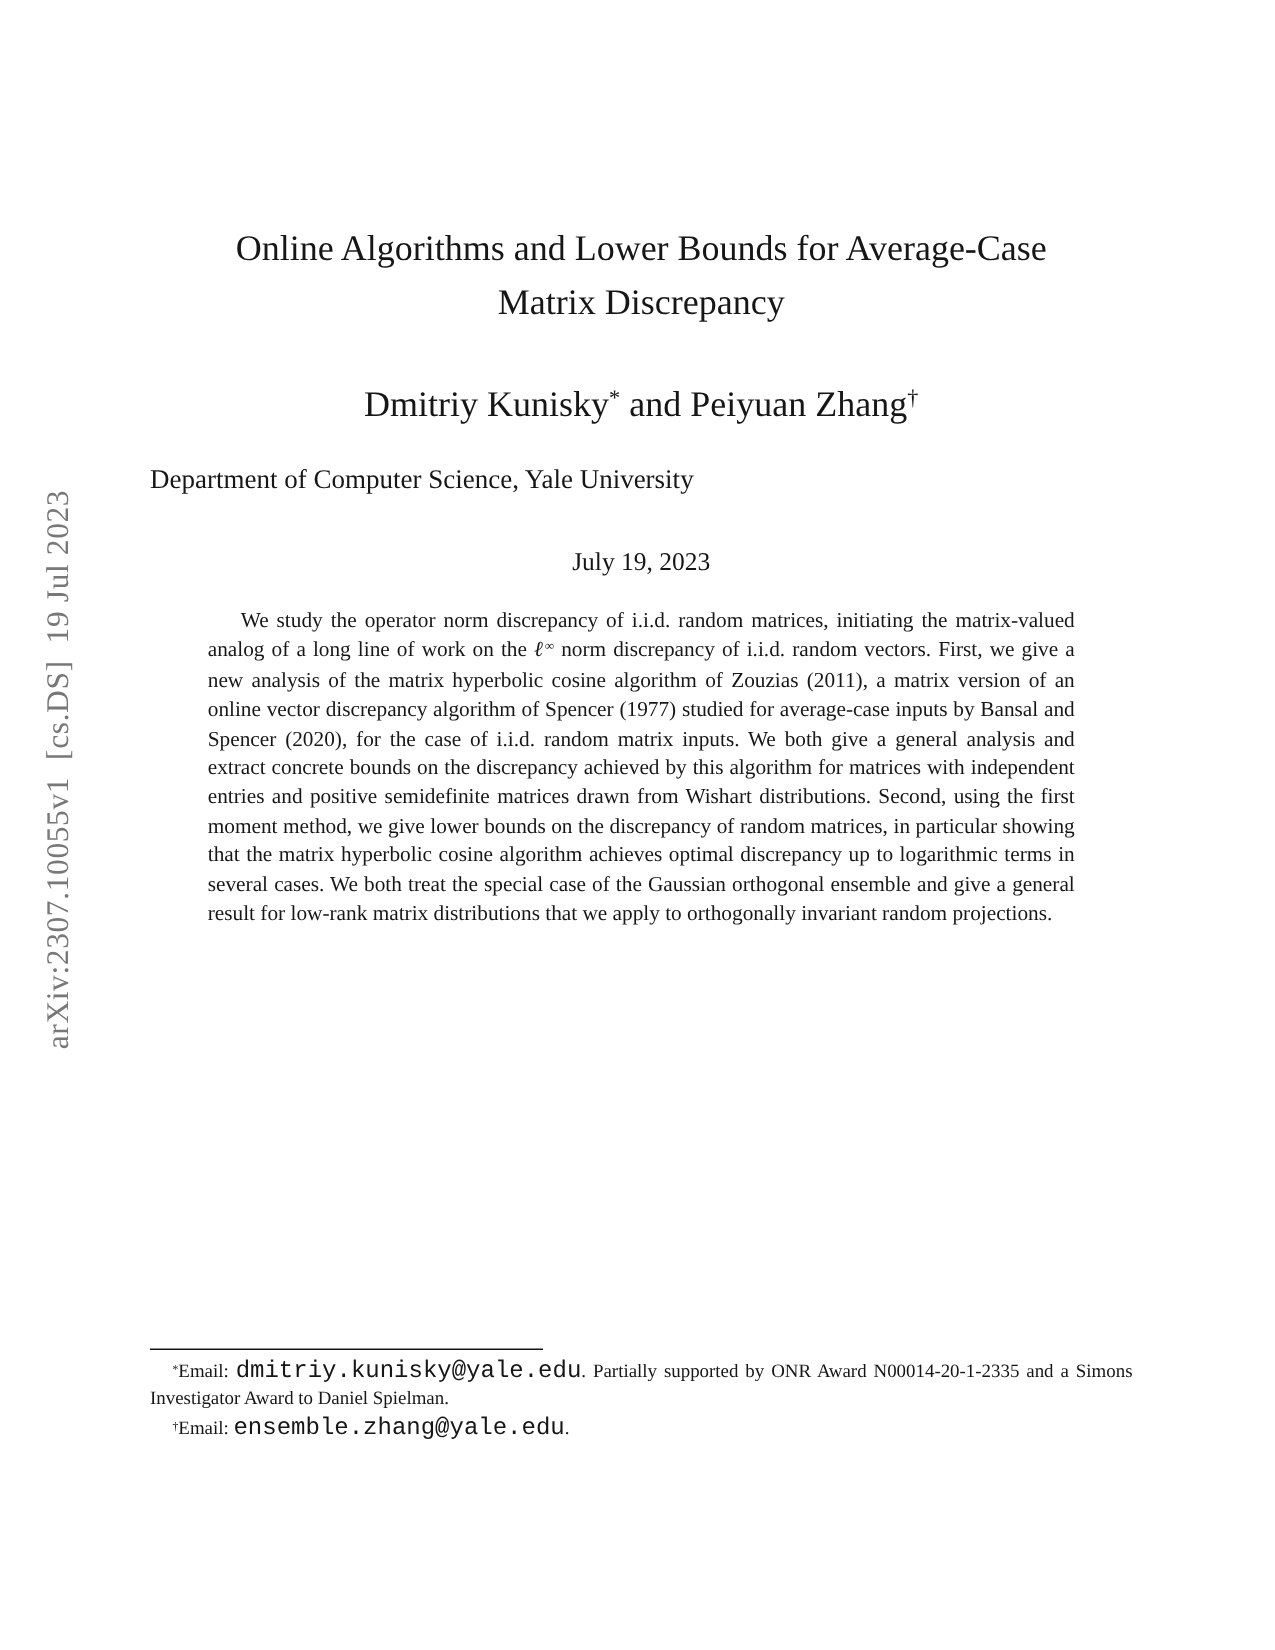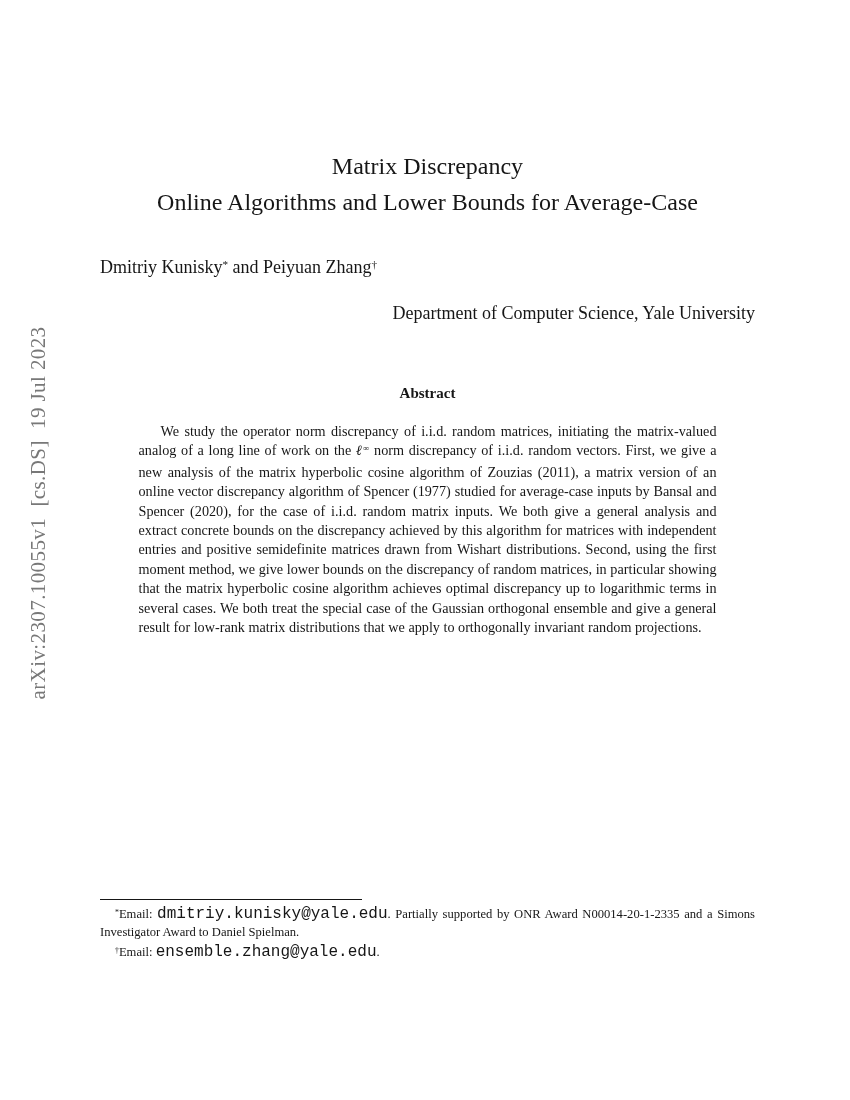--- a/index.html
+++ b/index.html
@@ -41,31 +41,32 @@
   .title {
     margin: 148px 0 0 0;
     font-size: 24px;
     font-weight: normal;
     text-align: center;
     line-height: 36px;
   }
   .title-line { display: block; }
   .authors {
     margin-top: 37px;
-    font-size: 18px;
+    text-align: center;
+    font-size: 24px;
   }
   .authors sup, .footnote sup {
     font-size: 62%;
     vertical-align: baseline;
     position: relative;
     top: -0.45em;
   }
   .affiliation {
     margin-top: 25px;
-    text-align: right;
+    text-align: left;
     font-size: 18px;
   }
   .date {
     margin-top: 35px;
     text-align: center;
     font-size: 17px;
   }
   .abstract-heading {
     margin-top: 61px;
     text-align: center;
@@ -113,33 +114,33 @@
 </head>
 <body>
 
 <div class="page">
 
   <div class="arxiv-sidebar">arXiv:2307.10055v1  [cs.DS]  19 Jul 2023</div>
 
   <main class="content">
 
     <h1 class="title">
+        <span class="title-line">Online Algorithms and Lower Bounds for Average-Case</span>
         <span class="title-line">Matrix Discrepancy</span>
-        <span class="title-line">Online Algorithms and Lower Bounds for Average-Case</span>
       </h1>
 
     <div class="authors"><span>Dmitriy Kunisky</span><sup>*</sup>
       <span>and</span>
       <span>Peiyuan Zhang</span><sup>†</sup></div>
 
     <div class="affiliation">Department of Computer Science, Yale University</div>
 
+    <div class="date">July 19, 2023</div>
 
     <section>
-      <div class="abstract-heading">Abstract</div>
       <p class="abstract-body"><span>We study the operator norm discrepancy of i.i.d. random matrices, initiating the matrix-valued analog of a long line of work on the </span><span class="ell">ℓ</span><span class="ell-sup">∞</span><span> norm discrepancy of i.i.d. random vectors. First, we give a new analysis of the matrix hyperbolic cosine algorithm of Zouzias (2011), a matrix version of an online vector discrepancy algorithm of Spencer (1977) studied for average-case inputs by Bansal and Spencer (2020), for the case of i.i.d. random matrix inputs. We both give a general analysis and extract concrete bounds on the discrepancy achieved by this algorithm for matrices with independent entries and positive semidefinite matrices drawn from Wishart distributions. Second, using the first moment method, we give lower bounds on the discrepancy of random matrices, in particular showing that the matrix hyperbolic cosine algorithm achieves optimal discrepancy up to logarithmic terms in several cases. We both treat the special case of the Gaussian orthogonal ensemble and give a general result for low-rank matrix distributions that we apply to orthogonally invariant random projections.</span></p>
     </section>
 
   </main>
 
   <footer class="footnotes">
     <div class="footnote-rule"></div>
 
     <p class="footnote"><sup>*</sup><span>Email: </span><span class="mono">dmitriy.kunisky@yale.edu</span><span>. Partially supported by ONR Award N00014-20-1-2335 and a Simons Investigator Award to Daniel Spielman.</span></p>
 

